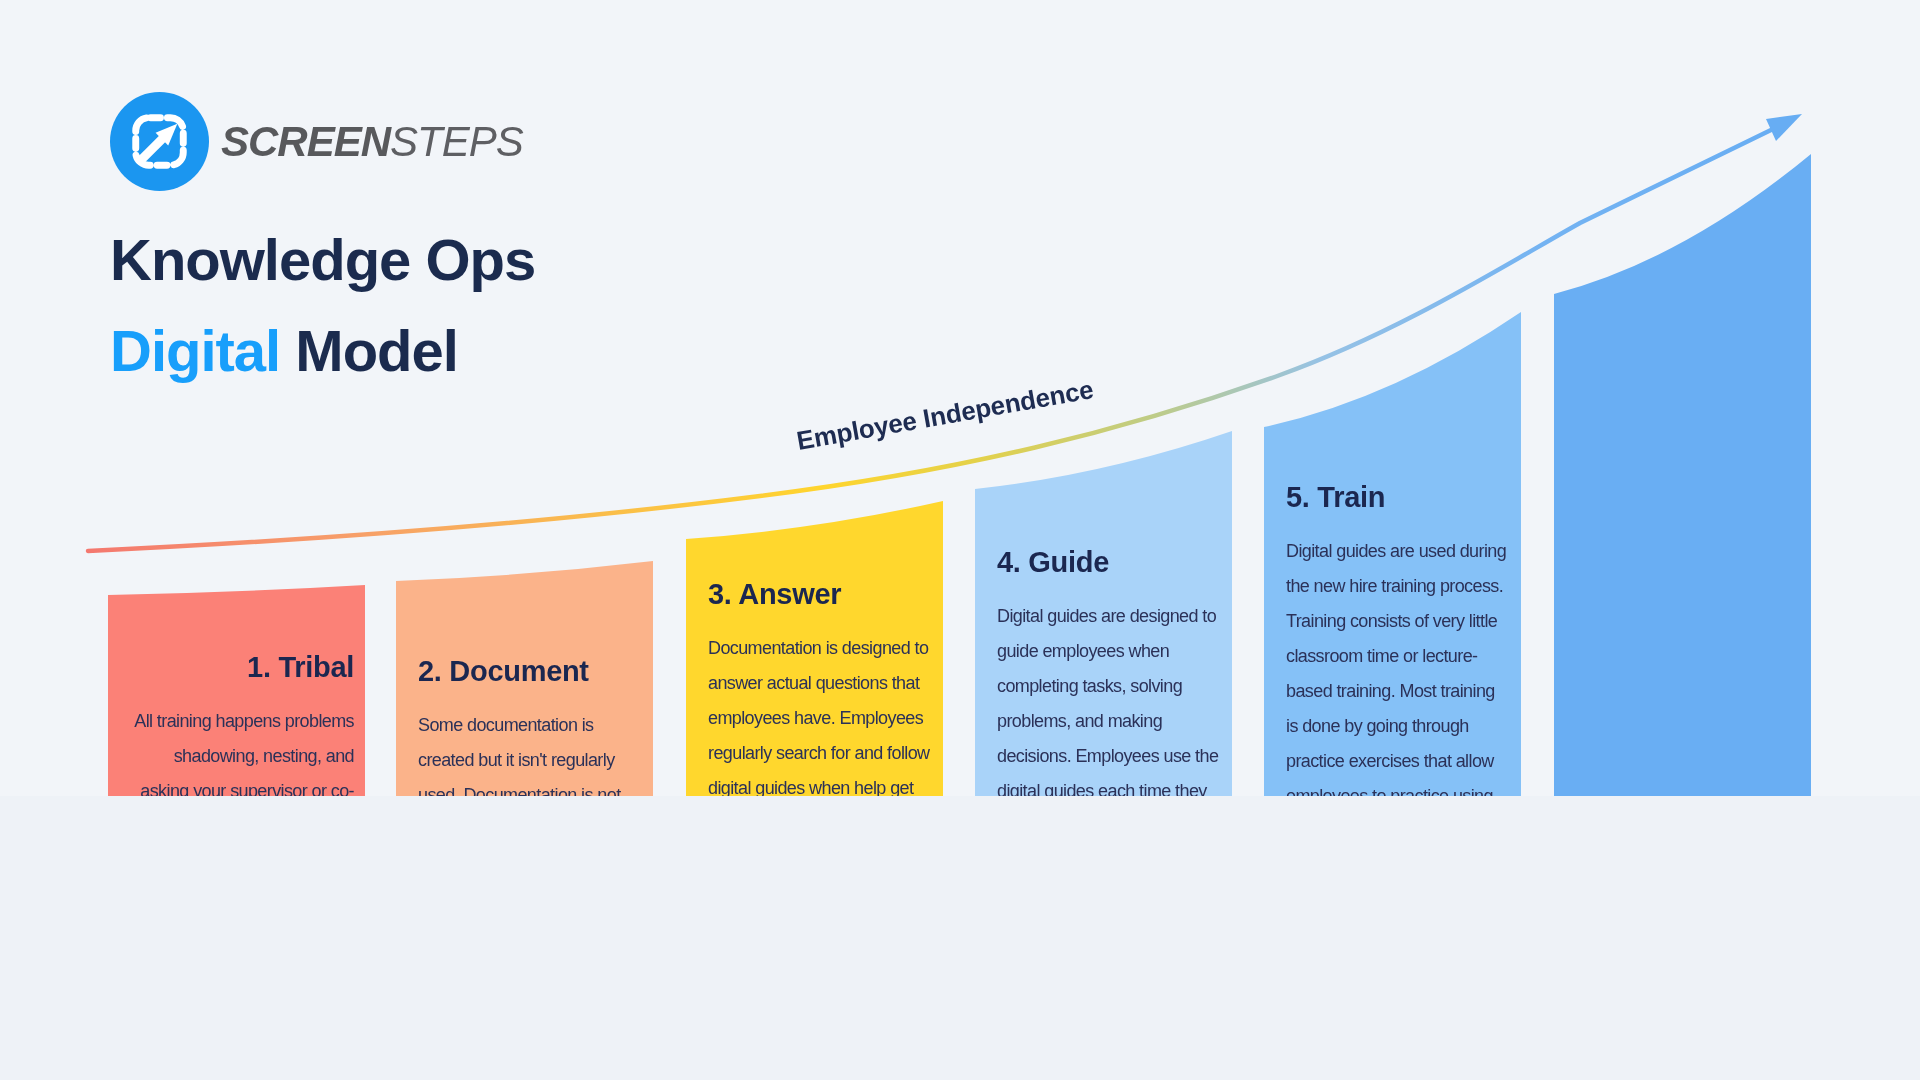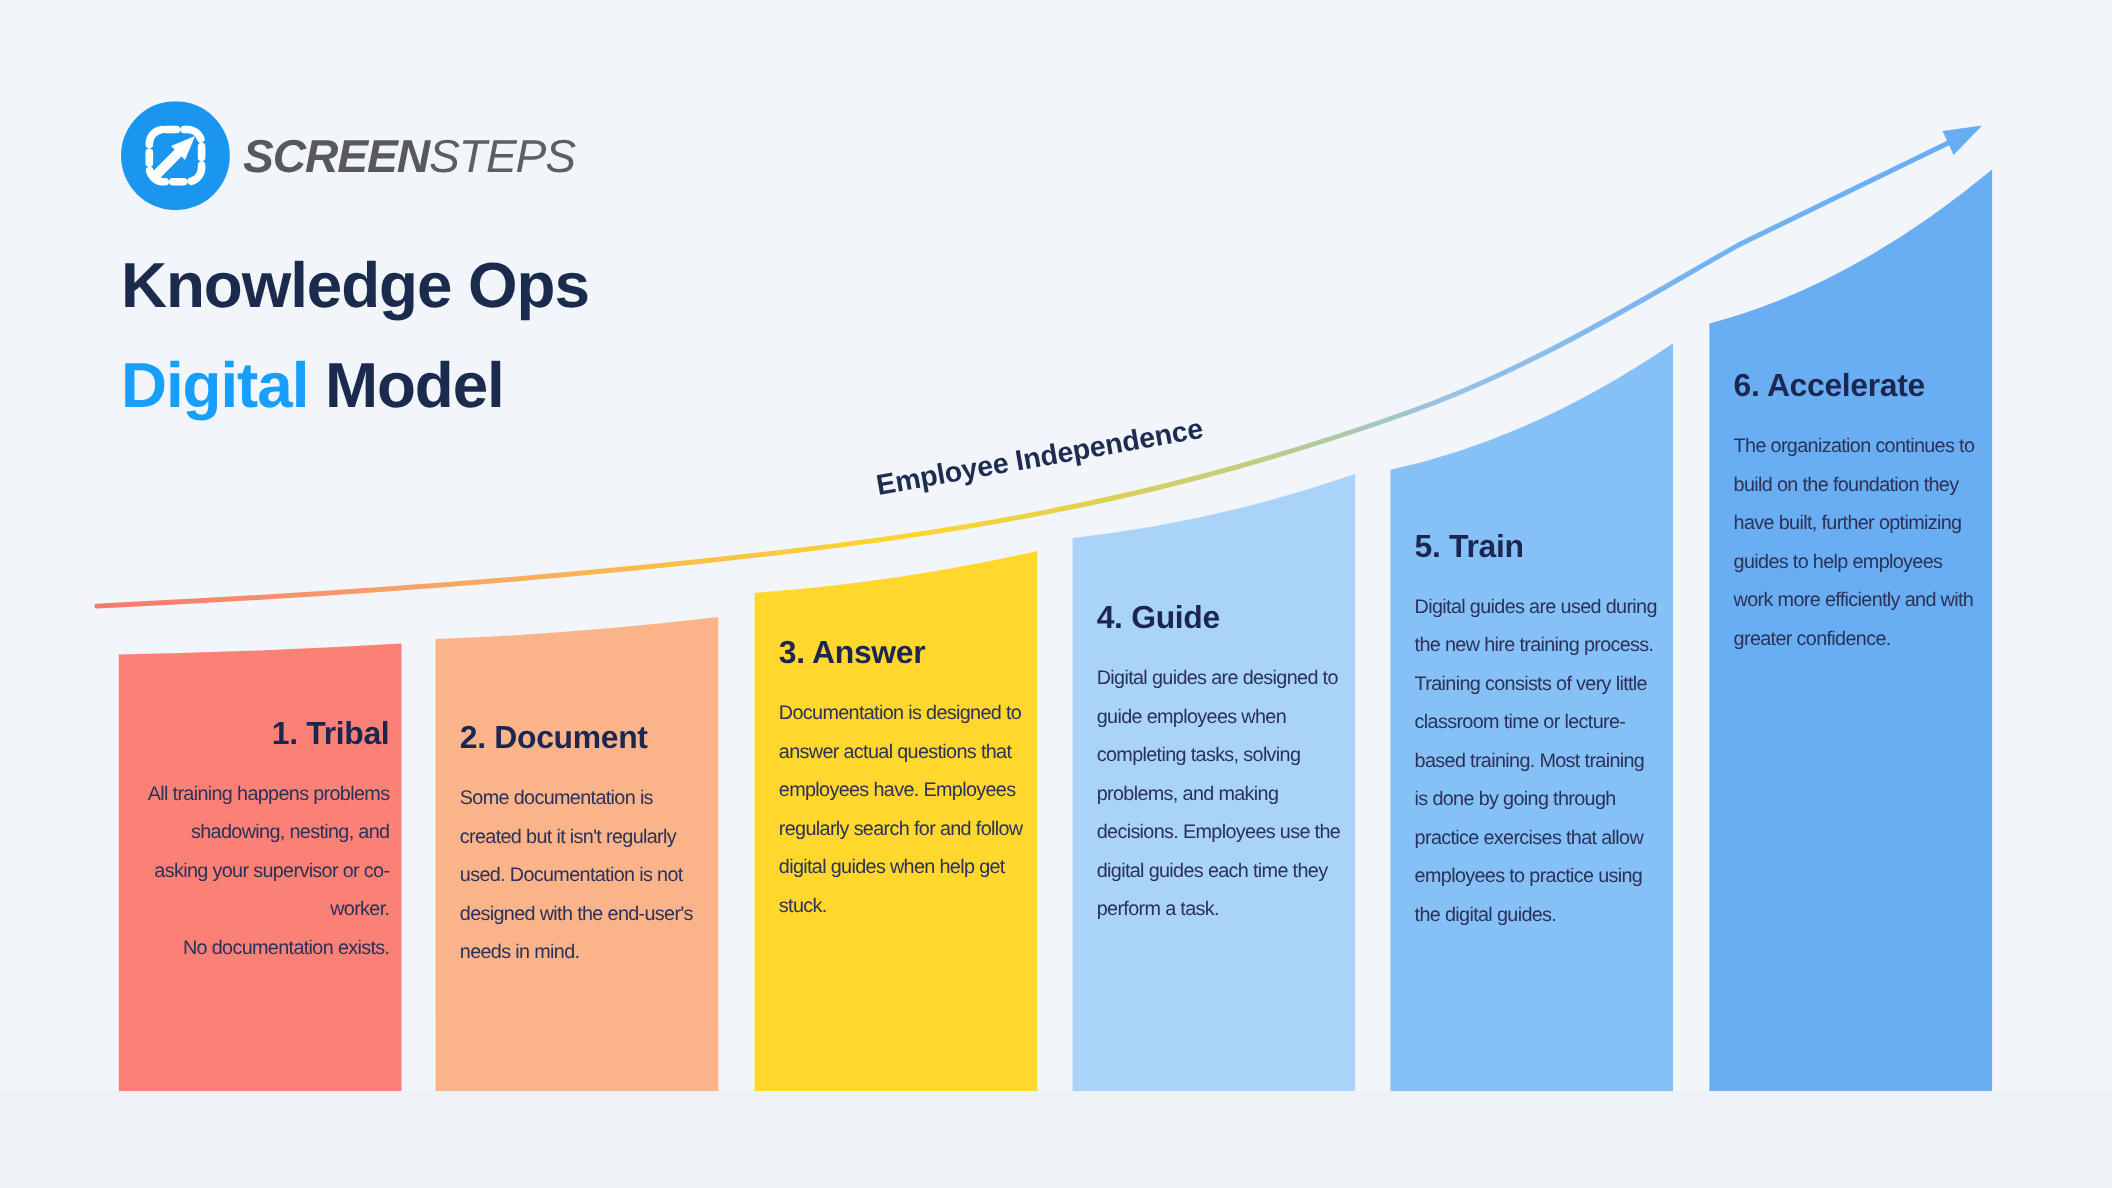--- a/index.html
+++ b/index.html
@@ -1,17 +1,17 @@
 <!DOCTYPE html>
 <html><head>
 <meta charset="utf-8">
 <style>
   html,body{margin:0;padding:0;background:#eef2f7;}
   .canvas{
-    position:relative;width:1920px;height:992px;overflow:hidden;
+    position:relative;width:1920px;height:796px;overflow:hidden;
     background:#F2F5F9;
     font-family:"Liberation Sans","DejaVu Sans",sans-serif;
   }
   svg{display:block;}
   .chart-svg{position:absolute;left:0;top:0;}
 
   
   .logo{position:absolute;left:110px;top:92px;width:99px;height:99px;}
   .brand{
     position:absolute;left:221px;top:118px;height:48px;line-height:48px;
@@ -116,18 +116,14 @@
     <p class="stage-body">Documentation is designed to answer actual questions that employees have. Employees regularly search for and follow digital guides when help get stuck.</p>
   </div>
   <div class="stage-text st4">
     <h3 class="stage-title">4. Guide</h3>
     <p class="stage-body">Digital guides are designed to guide employees when completing tasks, solving problems, and making decisions. Employees use the digital guides each time they perform a task.</p>
   </div>
   <div class="stage-text st5">
     <h3 class="stage-title">5. Train</h3>
     <p class="stage-body">Digital guides are used during the new hire training process. Training consists of very little classroom time or lecture-based training. Most training is done by going through practice exercises that allow employees to practice using the digital guides.</p>
   </div>
-  <div class="stage-text st6">
-    <h3 class="stage-title">6. Accelerate</h3>
-    <p class="stage-body">The organization continues to build on the foundation they have built, further optimizing guides to help employees work more efficiently and with greater confidence.</p>
-  </div>
 
 </div>
 
 </body></html>

